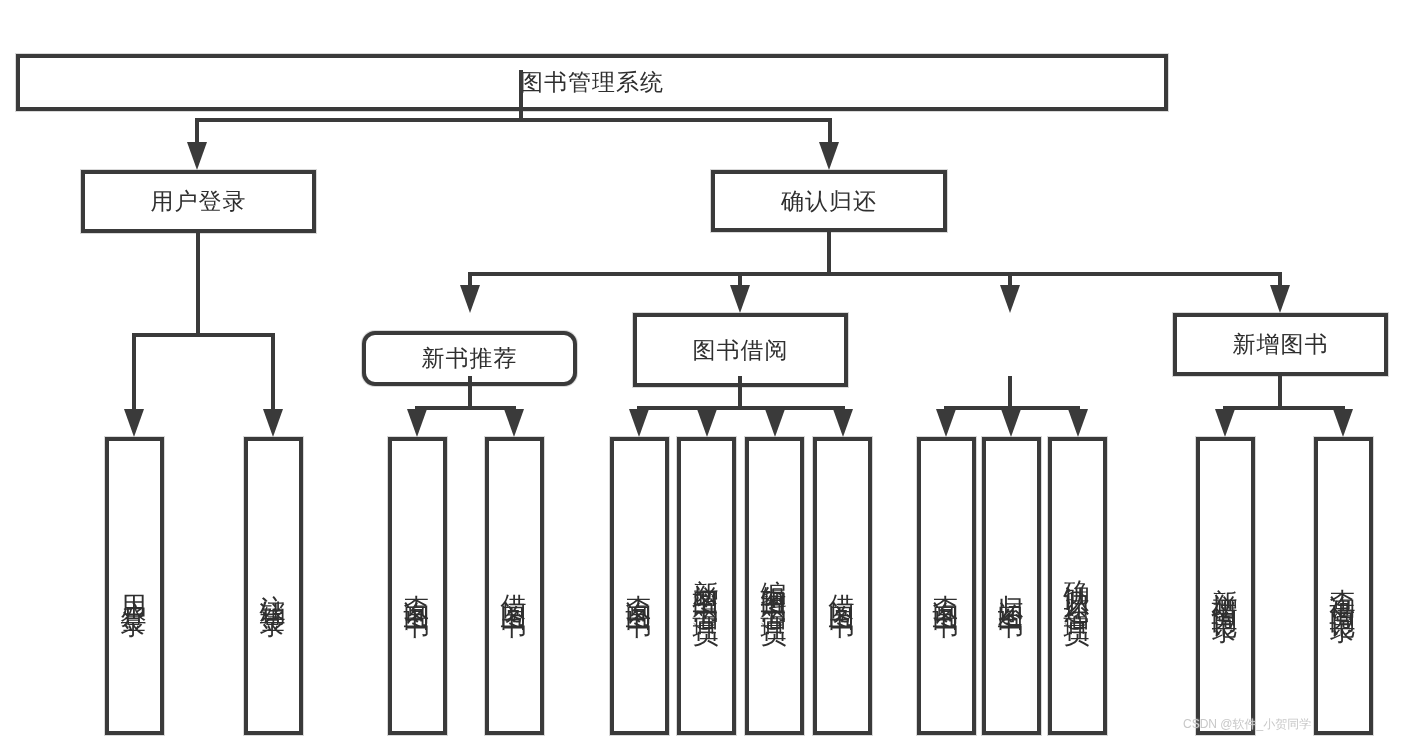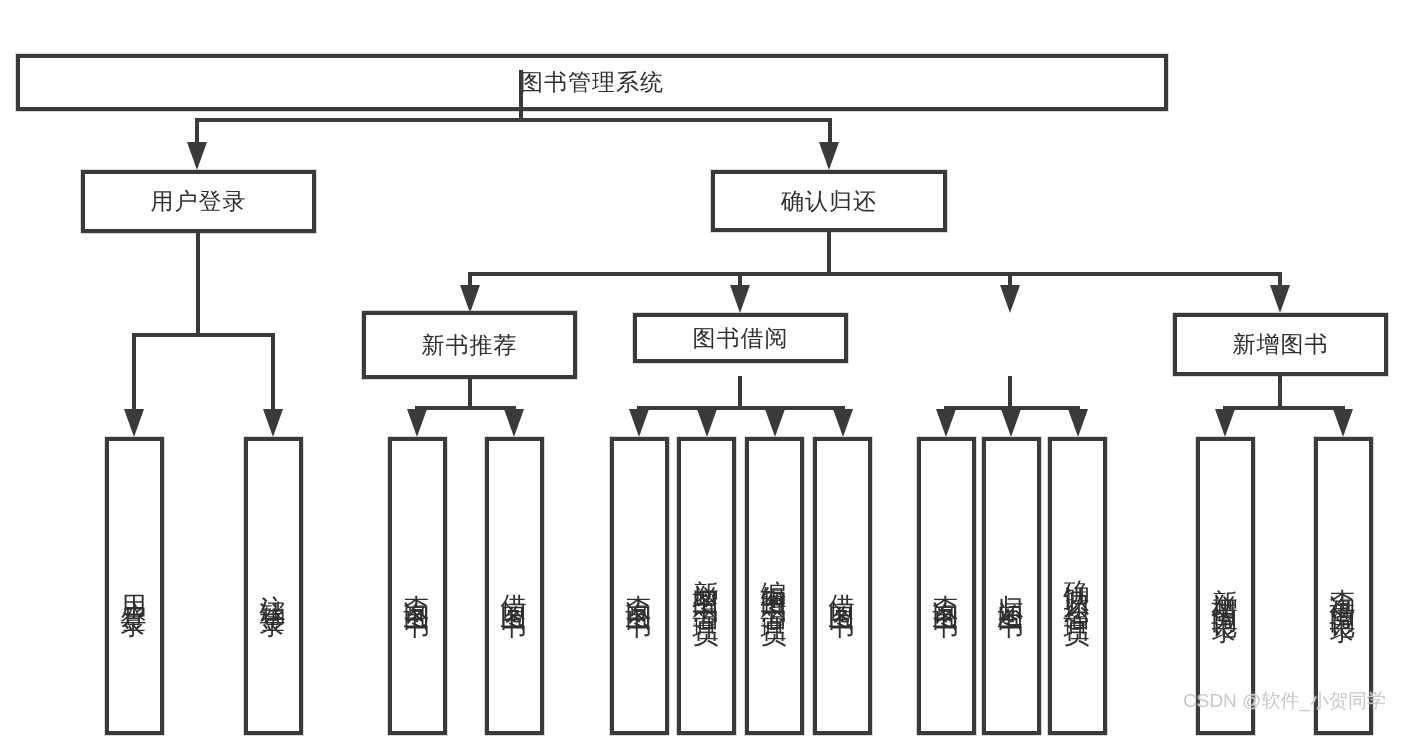--- a/index.html
+++ b/index.html
@@ -50,23 +50,23 @@
   .arrow {
     position: absolute;
     width: 0; height: 0;
     border-left: 10px solid transparent;
     border-right: 10px solid transparent;
     border-top: 28px solid var(--line, #3a3a3a);
   }
   .watermark {
     position: absolute;
     left: 1183px;
-    top: 688px;
+    top: 716px;
     width: 215px;
-    font-size: 19px;
+    font-size: 12px;
     color: var(--watermark, #c8c8c8);
     white-space: nowrap;
     z-index: 5;
     text-shadow: 0 0 2px rgba(255,255,255,.8);
   }
 </style>
 </head>
 <body>
 
 <div class="stage">
@@ -94,22 +94,22 @@
   <div class="hline" style="left:468px; top:272px; width:814px;"></div>
   <div class="vline" style="left:468px; top:272px; height:16px;"></div>
   <div class="arrow" style="left:460px; top:285px;"></div>
   <div class="vline" style="left:738px; top:272px; height:16px;"></div>
   <div class="arrow" style="left:730px; top:285px;"></div>
   <div class="vline" style="left:1008px; top:272px; height:16px;"></div>
   <div class="arrow" style="left:1000px; top:285px;"></div>
   <div class="vline" style="left:1278px; top:272px; height:16px;"></div>
   <div class="arrow" style="left:1270px; top:285px;"></div>
 
-  <div class="hbox" style="left:362px; top:311px; width:215px; height:68px;">新书推荐</div>
-  <div class="hbox" style="left:633px; top:313px; width:215px; height:50px;">图书借阅</div>
+  <div class="hbox" style="left:362px; top:331px; width:215px; height:55px;border-radius:13px;">新书推荐</div>
+  <div class="hbox" style="left:633px; top:313px; width:215px; height:74px;">图书借阅</div>
   <div class="hbox" style="left:1173px; top:313px; width:215px; height:63px;">新增图书</div>
 
   <div class="vline" style="left:468px; top:376px; height:34px;"></div>
   <div class="hline" style="left:415px; top:406px; width:101px;"></div>
   <div class="arrow" style="left:407px; top:409px;"></div>
   <div class="arrow" style="left:504px; top:409px;"></div>
 
   <div class="vline" style="left:738px; top:376px; height:34px;"></div>
   <div class="hline" style="left:637px; top:406px; width:208px;"></div>
   <div class="arrow" style="left:629px; top:409px;"></div>

